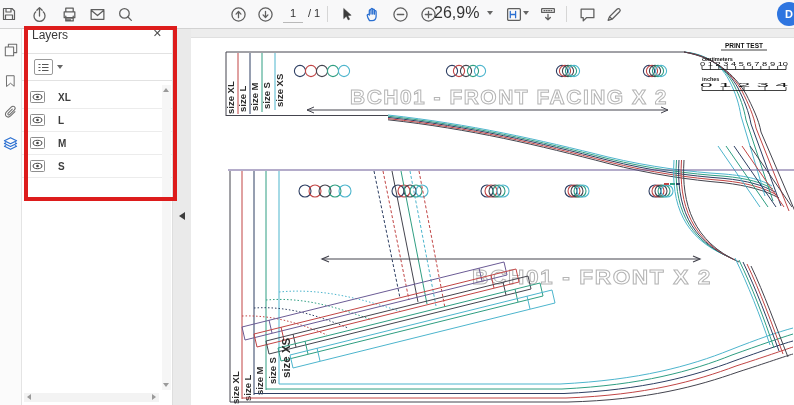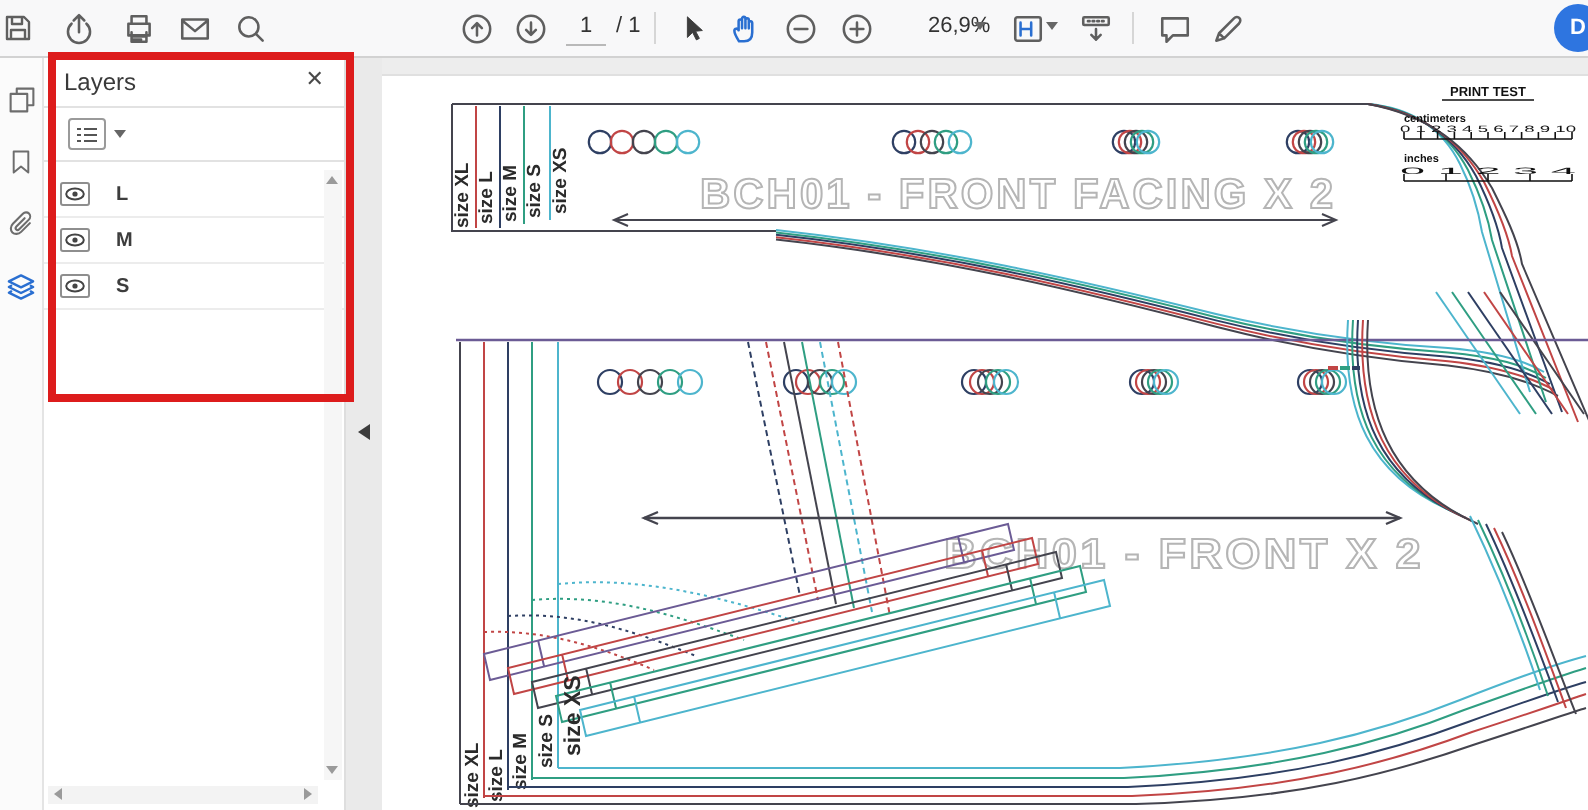--- a/index.html
+++ b/index.html
@@ -9,37 +9,37 @@
   .toolbar{position:absolute;left:0;top:0;width:794px;height:28px;background:#f8f8f9;
            border-bottom:1px solid #d2d2d2;z-index:5;}
   .tbtn{position:absolute;top:2px;width:24px;height:24px;display:flex;align-items:center;
         justify-content:center;}
   .tbtn svg{display:block;}
   .ic{stroke:#5f5f5f;fill:none;stroke-width:1.2;stroke-linecap:round;stroke-linejoin:round;}
   .vdiv{position:absolute;top:6px;width:1px;height:16px;background:#d6d6d6;}
   .pagebox{position:absolute;left:283px;top:4px;width:20px;height:18px;border-bottom:1px solid #b9b9b9;
            font-size:11px;color:#333;text-align:center;line-height:18px;}
   .pagesep{position:absolute;left:308px;top:4px;font-size:11px;color:#333;line-height:18px;}
-  .zoomval{position:absolute;left:464px;top:4px;font-size:11px;color:#333;line-height:18px;}
+  .zoomval{position:absolute;left:434px;top:4px;font-size:16px;color:#333;line-height:18px;}
   .caret{width:0;height:0;border-left:3.5px solid transparent;border-right:3.5px solid transparent;
          border-top:4px solid #666;display:inline-block;}
   .caret-abs{position:absolute;top:11px;}
   .avatar{position:absolute;right:-7px;top:2px;width:24px;height:24px;border-radius:50%;
           background:#2e75e0;color:#fff;font-size:11px;font-weight:bold;display:flex;
           align-items:center;justify-content:center;}
   
   .sidebar{position:absolute;left:0;top:28px;width:22px;height:377px;background:#fbfbfb;
            border-right:1px solid #e4e4e4;z-index:4;display:flex;flex-direction:column;
            align-items:center;padding-top:13px;gap:13px;box-sizing:border-box;}
   .sbtn{width:18px;height:18px;display:flex;align-items:center;justify-content:center;}
   .sic{stroke:#6d6d6d;fill:none;stroke-width:1.2;stroke-linejoin:round;stroke-linecap:round;}
   .sic-blue{stroke:#2a6fd1;}
   
   .panel{position:absolute;left:22px;top:28px;width:150px;height:377px;background:#fff;z-index:4;}
-  .panel-header{height:25px;border-bottom:1px solid #e2e2e2;display:flex;align-items:center;
+  .panel-header{height:25px;border-bottom:1px solid #e2e2e2;display:flex;align-items:flex-start;
                 justify-content:space-between;padding:0 10px;}
   .panel-title{font-size:12px;color:#3a3a3a;}
   .panel-close{font-size:11px;color:#4a4a4a;line-height:11px;}
   .panel-options{height:26px;border-bottom:1px solid #e2e2e2;display:flex;align-items:center;
                  padding-left:12px;gap:4px;}
   .optbtn{width:17px;height:14px;border:1px solid #9a9a9a;border-radius:2px;background:#fff;
           display:flex;align-items:center;justify-content:center;}
   .layer-list{padding-top:5px;}
   .layer-row{height:22px;display:flex;align-items:center;border-bottom:1px solid #ececec;
              padding-left:8px;gap:13px;}
@@ -399,20 +399,30 @@
     </div>
     <div class="panel-options">
       <span class="optbtn">
         <svg width="11" height="9" viewBox="0 0 11 9">
             <path stroke="#555" stroke-width="1" d="M0.5,1.5 h2 M4,1.5 h6.5 M0.5,4.5 h2 M4,4.5 h6.5 M0.5,7.5 h2 M4,7.5 h6.5" fill="none"></path>
           </svg>
       </span>
       <span class="caret"></span>
     </div>
     <div class="layer-list">
+      <div class="layer-row">
+        <span class="eyebox">
+          <svg width="15" height="12" viewBox="0 0 15 12">
+              <rect x="0.5" y="0.5" width="14" height="11" rx="1" fill="#fff" stroke="#8e8e8e"></rect>
+              <ellipse cx="7.5" cy="6" rx="4.4" ry="2.7" fill="none" stroke="#444"></ellipse>
+              <circle cx="7.5" cy="6" r="1.3" fill="#444"></circle>
+            </svg>
+        </span>
+        <span class="layer-label">XL</span>
+      </div>
       <div class="layer-row">
         <span class="eyebox">
           <svg width="15" height="12" viewBox="0 0 15 12">
               <rect x="0.5" y="0.5" width="14" height="11" rx="1" fill="#fff" stroke="#8e8e8e"></rect>
               <ellipse cx="7.5" cy="6" rx="4.4" ry="2.7" fill="none" stroke="#444"></ellipse>
               <circle cx="7.5" cy="6" r="1.3" fill="#444"></circle>
             </svg>
         </span>
         <span class="layer-label">L</span>
       </div>

